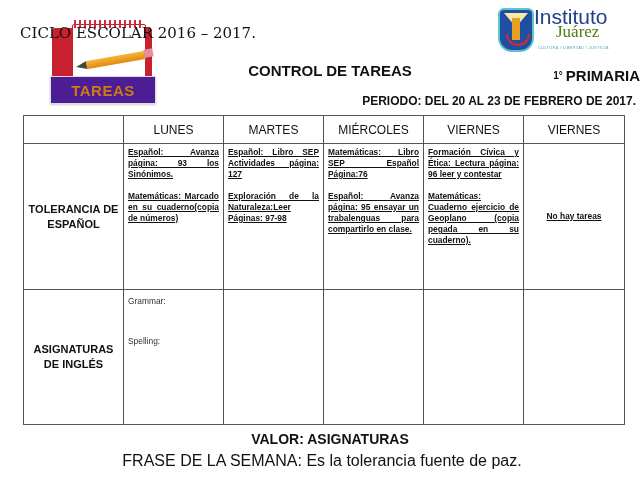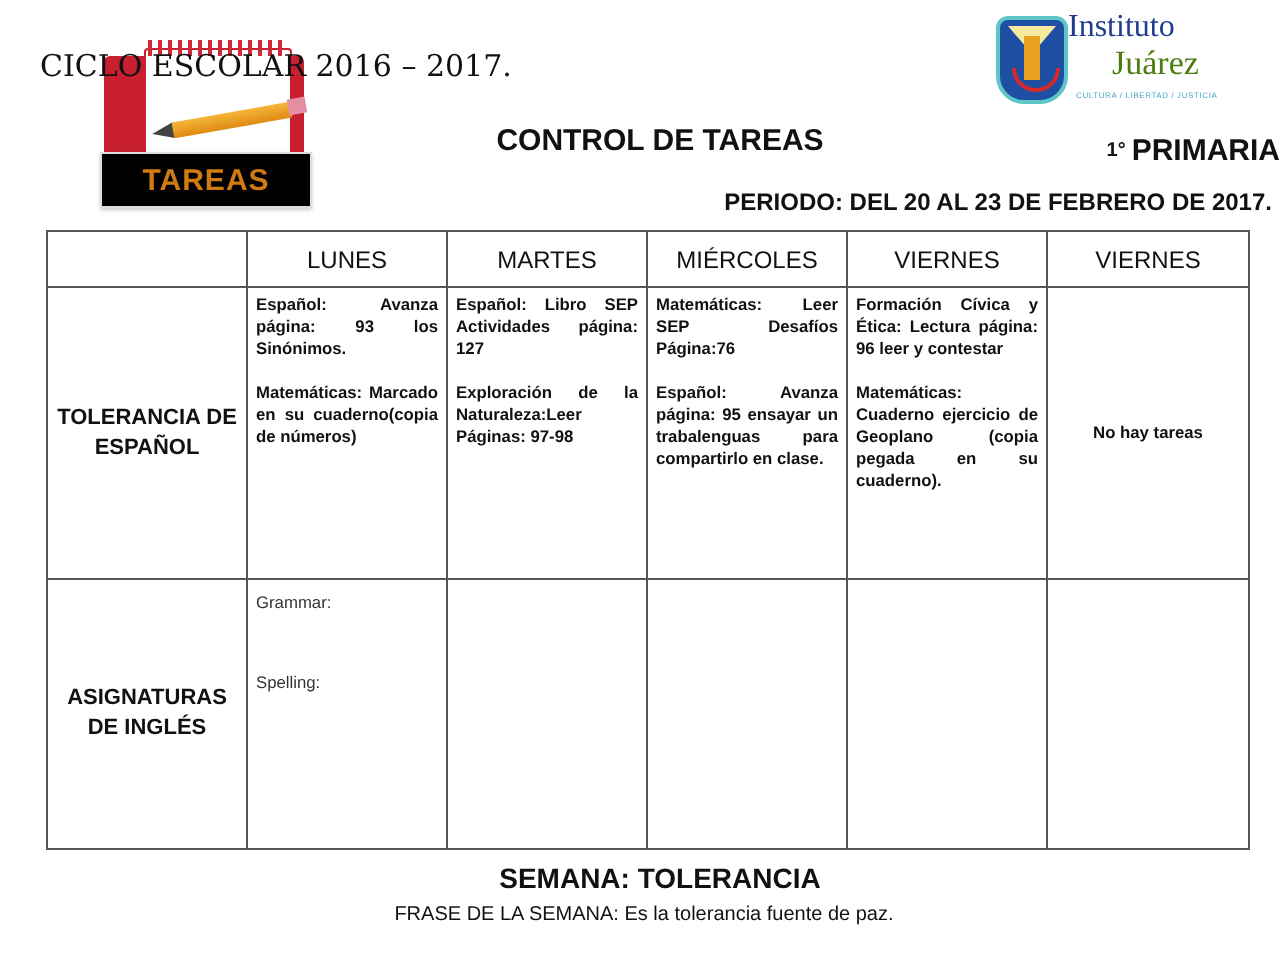--- a/index.html
+++ b/index.html
@@ -7,56 +7,56 @@
 
   
   .tareas-logo { position: absolute; left: 46px; top: 18px; width: 112px; height: 80px; }
   .tareas-logo .red-folder { position: absolute; left: 6px; top: 10px; width: 100px; height: 54px; background: #c8202f; border-radius: 3px; }
   .tareas-logo .notepad { position: absolute; left: 26px; top: 6px; width: 72px; height: 60px; background: #fff; border: 1px solid #c8202f; border-radius: 2px; }
   .tareas-logo .spiral { position: absolute; left: 28px; top: 2px; width: 68px; height: 8px;
      background: repeating-linear-gradient(90deg, #d02a3a 0 2px, transparent 2px 5px); }
   .tareas-logo .pencil { position: absolute; left: 40px; top: 38px; width: 60px; height: 8px; background: linear-gradient(#f4b63a, #e08a12); transform: rotate(-10deg); border-radius: 1px; }
   .tareas-logo .pencil-tip { position: absolute; left: 30px; top: 44px; width: 0; height: 0; border-top: 4px solid transparent; border-bottom: 4px solid transparent; border-right: 11px solid #444; transform: rotate(-10deg); }
   .tareas-logo .pencil-eraser { position: absolute; left: 98px; top: 31px; width: 9px; height: 8px; background: #e58fa3; transform: rotate(-10deg); }
-  .tareas-logo .banner { position: absolute; left: 4px; top: 58px; width: 104px; height: 26px; background: #000000; border: 1px solid #ddd; box-shadow: 0 1px 2px rgba(0,0,0,0.2);
+  .tareas-logo .banner { position: absolute; left: 4px; top: 58px; width: 104px; height: 26px; background: #4c1d95; border: 1px solid #ddd; box-shadow: 0 1px 2px rgba(0,0,0,0.2);
      display: flex; align-items: center; justify-content: center; }
   .tareas-logo .banner span { color: #d07a12; font-weight: bold; font-size: 15px; letter-spacing: 0.5px; }
 
   
   .ciclo { position: absolute; left: 0; width: 640px; top: 24px; font-family: "DejaVu Serif", serif; font-size: 15px; padding-left: 20px; box-sizing: border-box; }
   .control { position: absolute; left: 0; width: 640px; top: 62px; text-align: center; font-weight: bold; font-size: 15px; padding-left: 20px; box-sizing: border-box; }
   .primaria { position: absolute; left: 0; width: 640px; top: 67px; text-align: right; font-weight: bold; font-size: 15px; padding-left: 20px; box-sizing: border-box; }
   .primaria .deg { font-size: 10px; vertical-align: 2px; margin-right: 3px; }
   .periodo { position: absolute; right: 4px; top: 94px; font-weight: bold; font-size: 12px; }
 
   
   .inst-logo { position: absolute; left: 498px; top: 8px; width: 124px; height: 48px; }
   .inst-logo .shield { position: absolute; left: 0; top: 0; width: 32px; height: 40px; background: #1f4fa3; border: 2px solid #5cc6c8; border-radius: 6px 6px 14px 14px; overflow: hidden; }
   .inst-logo .shield .beam { position: absolute; left: 4px; top: 3px; width: 24px; height: 14px; background: #f6e9a0; clip-path: polygon(50% 100%, 0 0, 100% 0); }
   .inst-logo .shield .tower { position: absolute; left: 12px; top: 8px; width: 8px; height: 22px; background: #e8a020; }
   .inst-logo .shield .anchor { position: absolute; left: 6px; top: 24px; width: 20px; height: 10px; border: 2px solid #d62a2a; border-top: none; border-radius: 0 0 12px 12px; }
-  .inst-logo .name1 { position: absolute; left: 36px; top: -3px; font-family: Liberation Serif, serif; font-size: 16px; color: #1f3e8f; }
+  .inst-logo .name1 { position: absolute; left: 36px; top: -3px; font-family: Liberation Sans, sans-serif; font-size: 21px; color: #1f3e8f; }
   .inst-logo .name2 { position: absolute; left: 58px; top: 14px; font-family: Liberation Serif, serif; font-size: 17px; color: #4d7c0f; }
   .inst-logo .motto { position: absolute; left: 40px; top: 37px; font-size: 4px; color: #4aa9c9; letter-spacing: 0.3px; }
 
   
   table.tareas { position: absolute; left: 23px; top: 115px; width: 601px; border-collapse: collapse; table-layout: fixed; }
   table.tareas td, table.tareas th { border: 1px solid #555; vertical-align: top; }
   table.tareas th { height: 25px; font-weight: normal; font-size: 12px; text-align: center; vertical-align: middle; }
   table.tareas td.rowhead { font-weight: bold; font-size: 11px; text-align: center; vertical-align: middle; line-height: 15px; }
-  table.tareas td.cell { font-size: 8.4px; font-weight: bold; line-height: 11px; padding: 3px 4px; text-align: justify; }
+  table.tareas td.cell { font-size: 8.4px; font-weight: bold; line-height: 11px; padding: 3px 4px; text-align: justify; text-decoration: underline; }
   table.tareas td.cell p { margin: 0 0 11px 0; }
   table.tareas td.cell.center { text-align: center; vertical-align: middle; }
   tr.row-esp td { height: 139px; }
   tr.row-ing td { height: 122px; }
   table.tareas td.eng { font-size: 8.4px; font-weight: normal; color: #333; padding: 6px 4px; }
   table.tareas td.eng p { margin: 0 0 30px 0; }
 
   .valor { position: absolute; left: 0; width: 640px; top: 431px; text-align: center; font-weight: bold; font-size: 14px; padding-left: 20px; box-sizing: border-box; }
-  .frase { position: absolute; left: 0; width: 640px; top: 452px; text-align: center; font-size: 10px; padding-left: 4px; box-sizing: border-box; }
+  .frase { position: absolute; left: 0; width: 640px; top: 452px; text-align: center; font-size: 16px; padding-left: 4px; box-sizing: border-box; }
 </style>
 </head>
 <body>
 
 <div class="tareas-logo">
   <div class="red-folder"></div>
   <div class="notepad"></div>
   <div class="spiral"></div>
   <div class="pencil-tip"></div>
   <div class="pencil"></div>
@@ -106,21 +106,21 @@
     <td class="rowhead">TOLERANCIA DE ESPAÑOL</td>
     <td class="cell">
       <p>Español: Avanza página: 93 los Sinónimos.</p>
       <p>Matemáticas: Marcado en su cuaderno(copia de números)</p>
     </td>
     <td class="cell">
       <p>Español: Libro SEP Actividades página: 127</p>
       <p>Exploración de la Naturaleza:Leer Páginas: 97-98</p>
     </td>
     <td class="cell">
-      <p>Matemáticas: Leer SEP Desafíos Página:76</p>
+      <p>Matemáticas: Libro SEP Español Página:76</p>
       <p>Español: Avanza página: 95 ensayar un trabalenguas para compartirlo en clase.</p>
     </td>
     <td class="cell">
       <p>Formación Cívica y Ética: Lectura página: 96 leer y contestar</p>
       <p>Matemáticas: Cuaderno ejercicio de Geoplano (copia pegada en su cuaderno).</p>
     </td>
     <td class="cell center">
       <span>No hay tareas</span>
     </td>
   </tr>
@@ -131,14 +131,14 @@
       <p>Spelling:</p>
     </td>
     <td></td>
     <td></td>
     <td></td>
     <td></td>
   </tr>
 </tbody>
   </table>
 
-<div class="valor">SEMANA: TOLERANCIA</div>
+<div class="valor">VALOR: ASIGNATURAS</div>
 <div class="frase">FRASE DE LA SEMANA:  Es la tolerancia fuente de paz.</div>
 
 </body></html>

